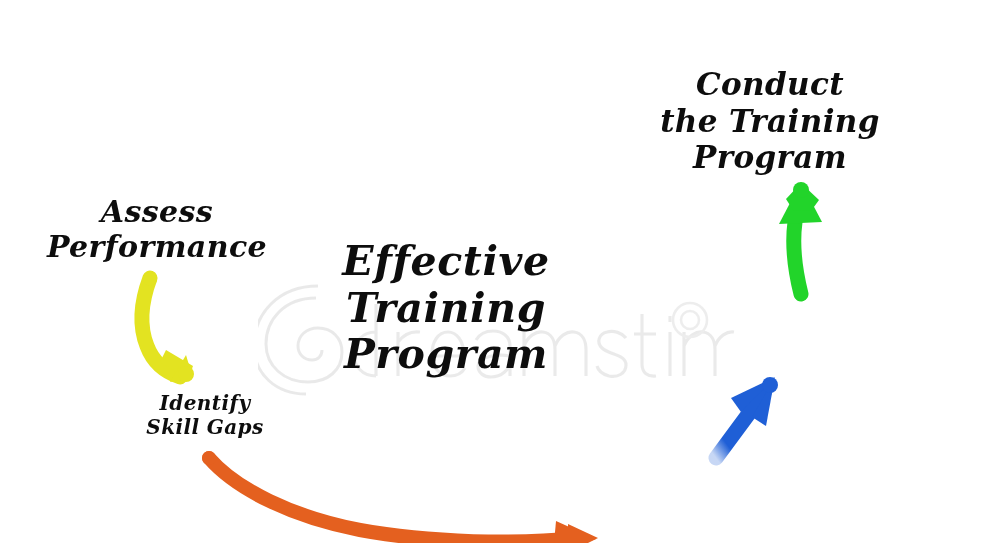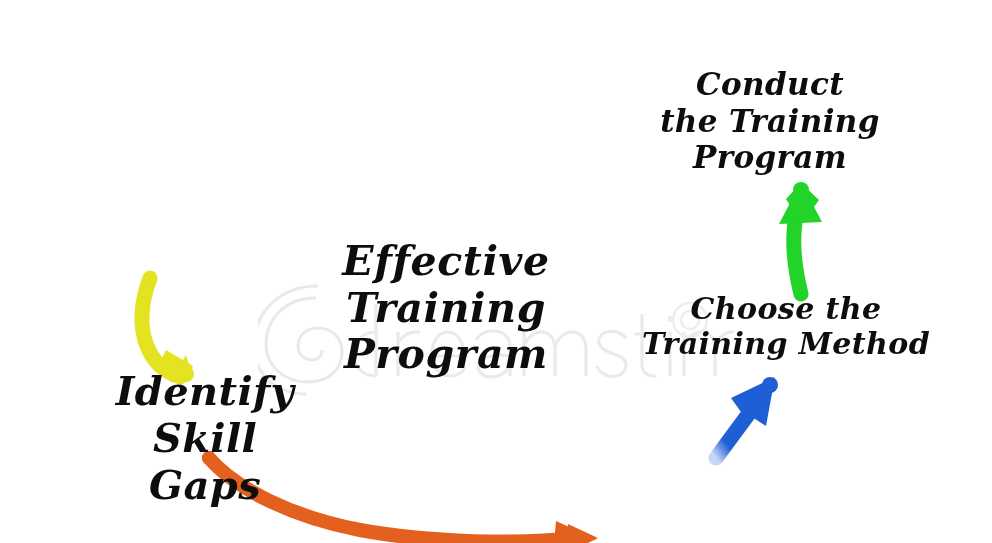--- a/index.html
+++ b/index.html
@@ -68,23 +68,23 @@
     text-align: center;
   }
   #node-choose {
     left: 618px;
     top: 247px;
     width: 336px;
     font-size: 30px;
   }
   #node-identify {
     left: 100px;
-    top: 323px;
+    top: 348px;
     width: 210px;
-    font-size: 40px;
+    font-size: 20px;
   }
   #node-establish {
     left: 548px;
     top: 402px;
     width: 260px;
     font-size: 30px;
   }
 
   
   .arrow-layer {
@@ -174,25 +174,25 @@
         <circle cx="801" cy="250" r="7" fill="#22d42a"></circle>
       </g>
 
     </svg>
   </div>
 
   <div class="node" id="node-conduct">Conduct
 the Training
 Program</div>
 
+  <div class="node" id="node-assess">Assess
+Performance</div>
 
   <div class="node" id="node-center">Effective
 Training
 Program</div>
 
-  <div class="node" id="node-choose">Choose the
-Training Method</div>
 
   <div class="node" id="node-identify">Identify
 Skill Gaps</div>
 
 
 </div>
 
 </body></html>

